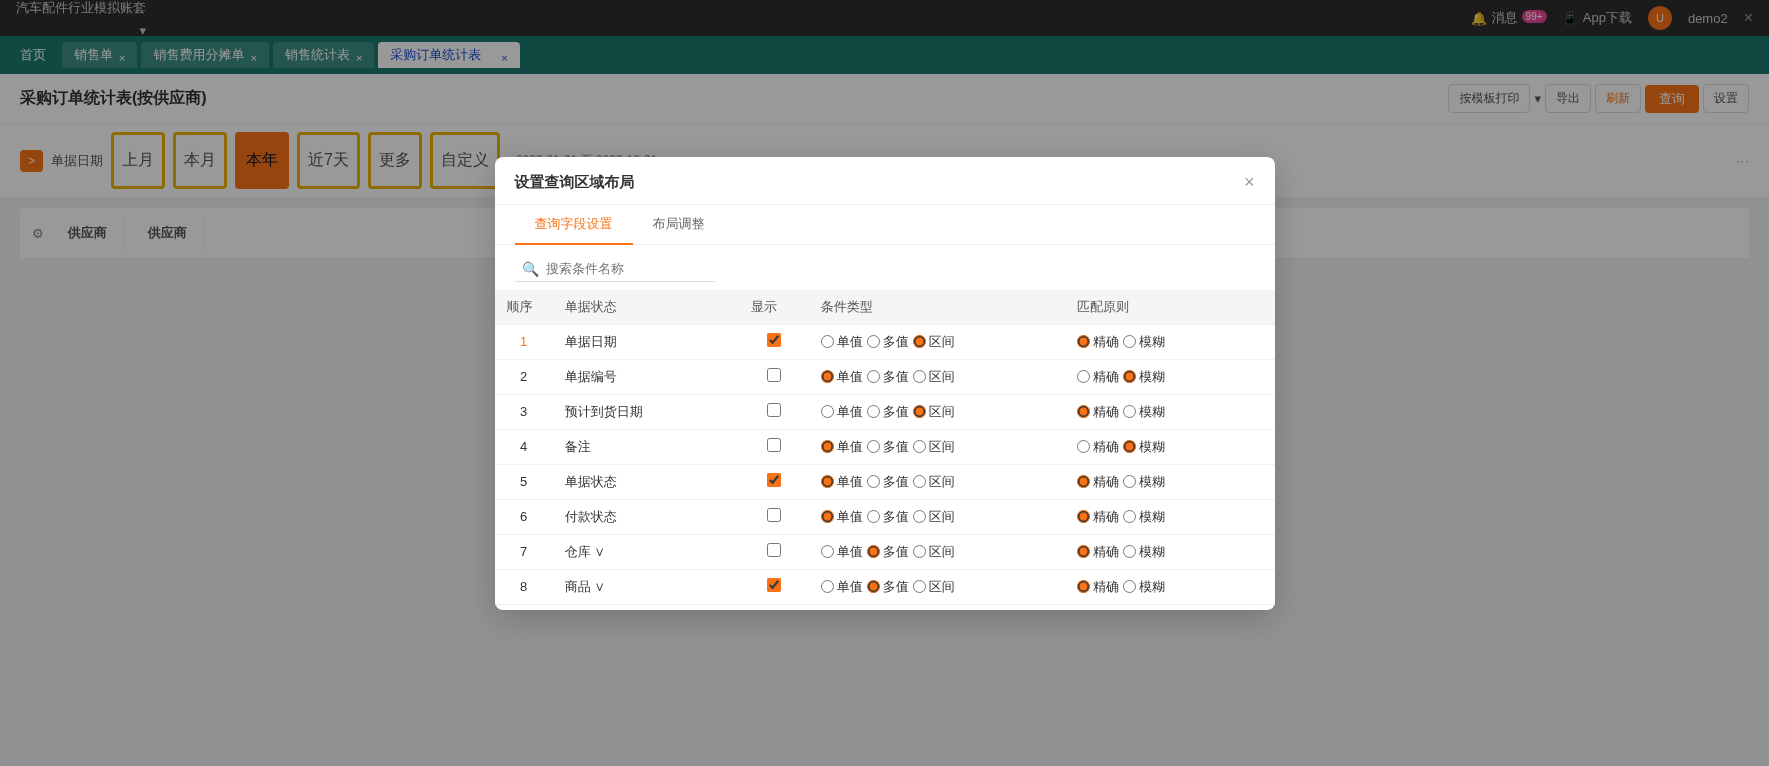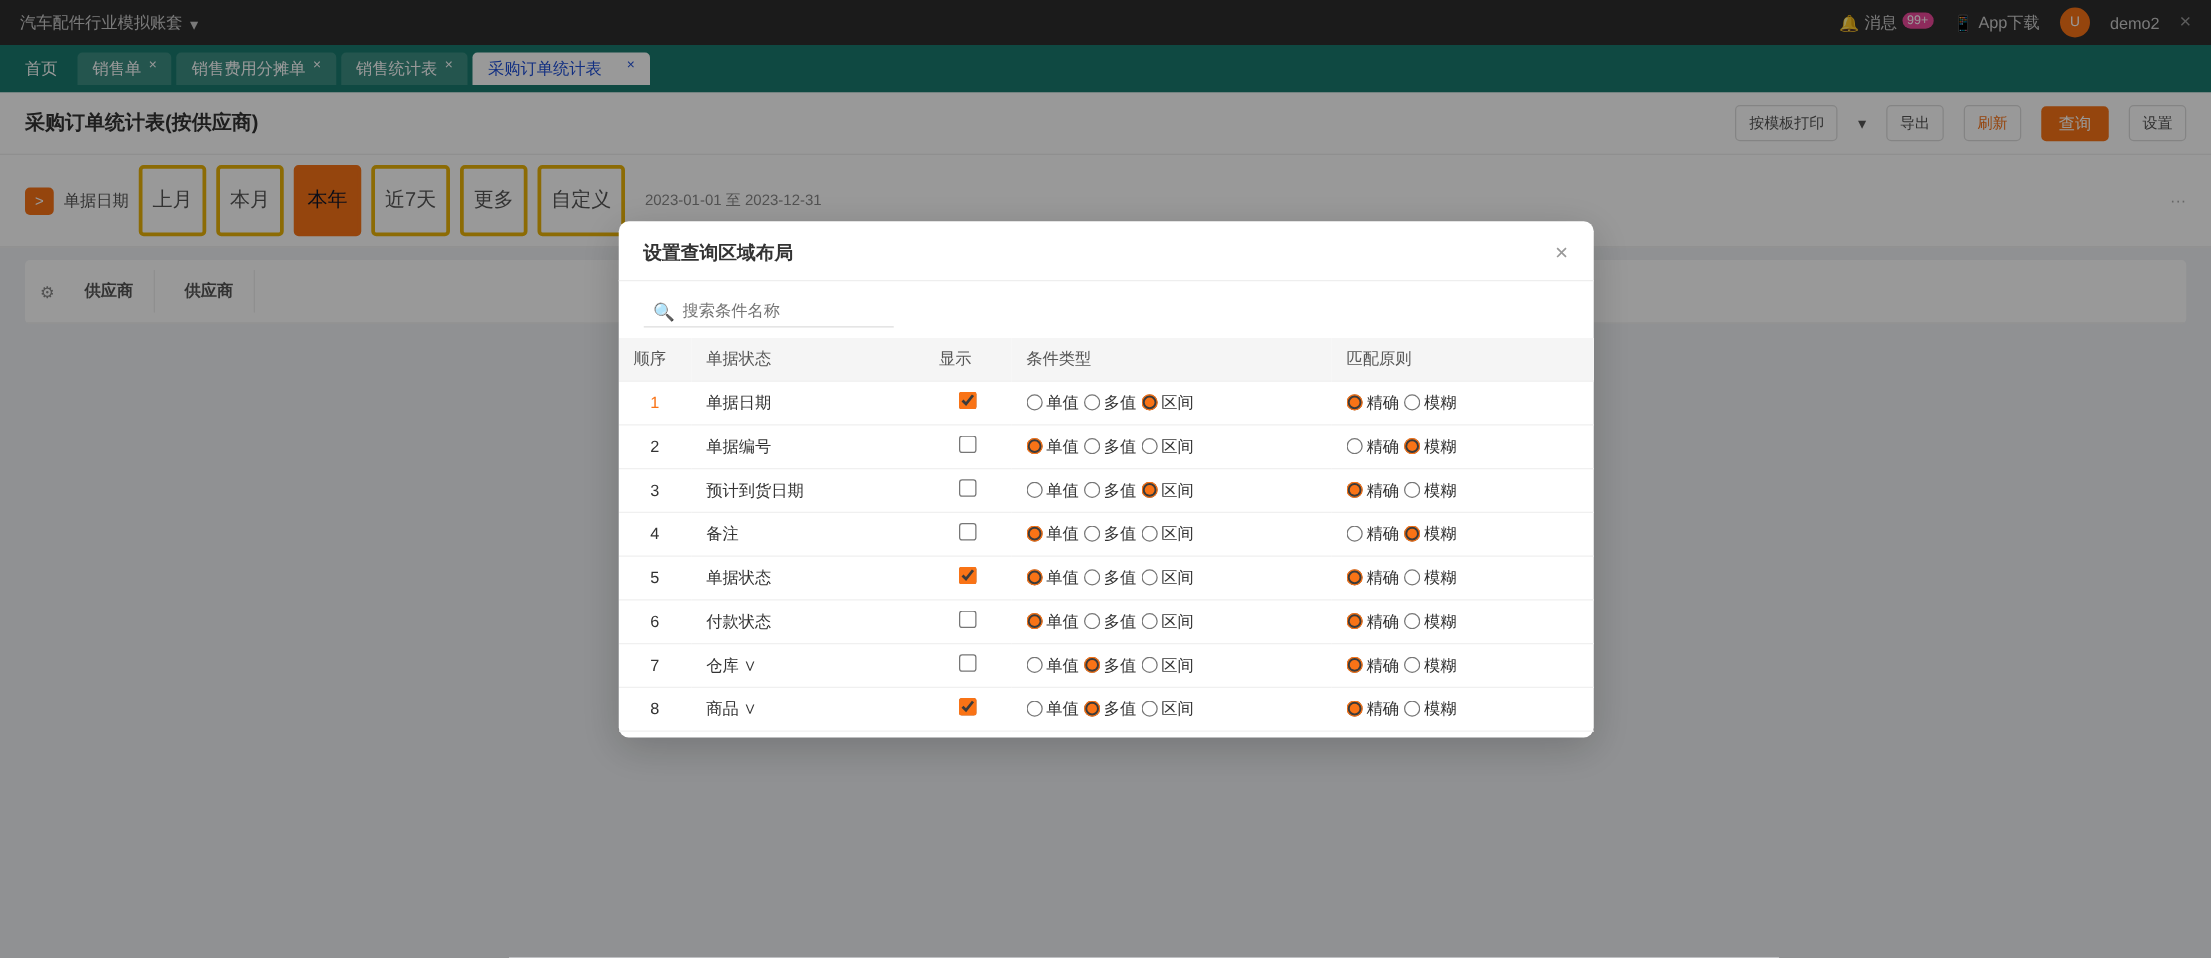--- a/index.html
+++ b/index.html
@@ -8,21 +8,21 @@
     
     .top-bar {
       background: #2d2d2d;
       height: 36px;
       display: flex;
       align-items: center;
       justify-content: space-between;
       padding: 0 16px;
       color: #ccc;
     }
-    .top-bar-left { font-size: 13px; display: flex; align-items: flex-end; gap: 6px; }
+    .top-bar-left { font-size: 13px; display: flex; align-items: flex-end; gap: 6px; flex-direction: column; }
     .top-bar-right { display: flex; align-items: center; gap: 16px; font-size: 13px; }
     .top-bar-right .badge {
       background: #ec4899; color: #fff; border-radius: 10px;
       font-size: 10px; padding: 1px 4px; position: relative; top: -2px;
     }
     .top-bar-right .close-x { color: #999; cursor: pointer; font-size: 16px; }
 
     
     .tab-bar {
       background: #1a7b6e;
@@ -33,39 +33,39 @@
       gap: 4px;
     }
     .tab-item {
       background: rgba(255,255,255,0.15);
       color: #fff;
       padding: 4px 12px;
       border-radius: 4px 4px 0 0;
       font-size: 13px;
       cursor: pointer;
       display: flex;
-      align-items: flex-start;
+      align-items: flex-end;
       gap: 4px;
       white-space: nowrap;
     }
     .tab-item.active { background: #fff; color: #1d4ed8; gap: 18px; }
     .tab-home { background: transparent; }
     .tab-close { font-size: 11px; color: inherit; margin-left: 2px; }
 
     
     .page-header {
       background: #fff;
       padding: 10px 20px;
       display: flex;
       align-items: center;
       justify-content: space-between;
       border-bottom: 1px solid #eee;
     }
     .page-title { font-size: 16px; font-weight: bold; color: #333; }
-    .header-actions { display: flex; gap: 16px; align-items: center; }
+    .header-actions { display: flex; gap: 4px; align-items: center; }
     .btn-print { background: #fff; border: 1px solid #ddd; padding: 5px 10px; border-radius: 4px; cursor: pointer; font-size: 12px; color: #555; display: flex; align-items: center; gap: 4px; }
     .btn-export { background: #fff; border: 1px solid #ddd; padding: 5px 10px; border-radius: 4px; cursor: pointer; font-size: 12px; color: #555; }
     .btn-refresh { background: #fff; border: 1px solid #ddd; padding: 5px 10px; border-radius: 4px; cursor: pointer; font-size: 12px; color: #f97316; }
     .btn-query { background: #f97316; color: #fff; border: none; padding: 5px 14px; border-radius: 4px; cursor: pointer; font-size: 13px; }
     .btn-settings { background: #fff; border: 1px solid #ddd; padding: 5px 10px; border-radius: 4px; cursor: pointer; font-size: 12px; color: #555; }
 
     
     .filter-bar {
       background: #fff;
       padding: 8px 20px;
@@ -318,20 +318,28 @@
 </div>
 
 <div class="overlay">
   <div class="dialog">
 
     <div class="dialog-header">
       <span class="dialog-title">设置查询区域布局</span>
       <button class="dialog-close">×</button>
     </div>
 
+    <div class="dialog-tabs">
+      <div class="dialog-tab active">
+        <span>查询字段设置</span>
+      </div>
+      <div class="dialog-tab">
+        <span>布局调整</span>
+      </div>
+    </div>
 
     <div class="dialog-search">
       <div class="search-input-wrap">
         <span class="search-icon">🔍</span>
         <input type="text" placeholder="搜索条件名称" style="">
       </div>
     </div>
 
     <div class="table-scroll">
       <table class="data-table">

